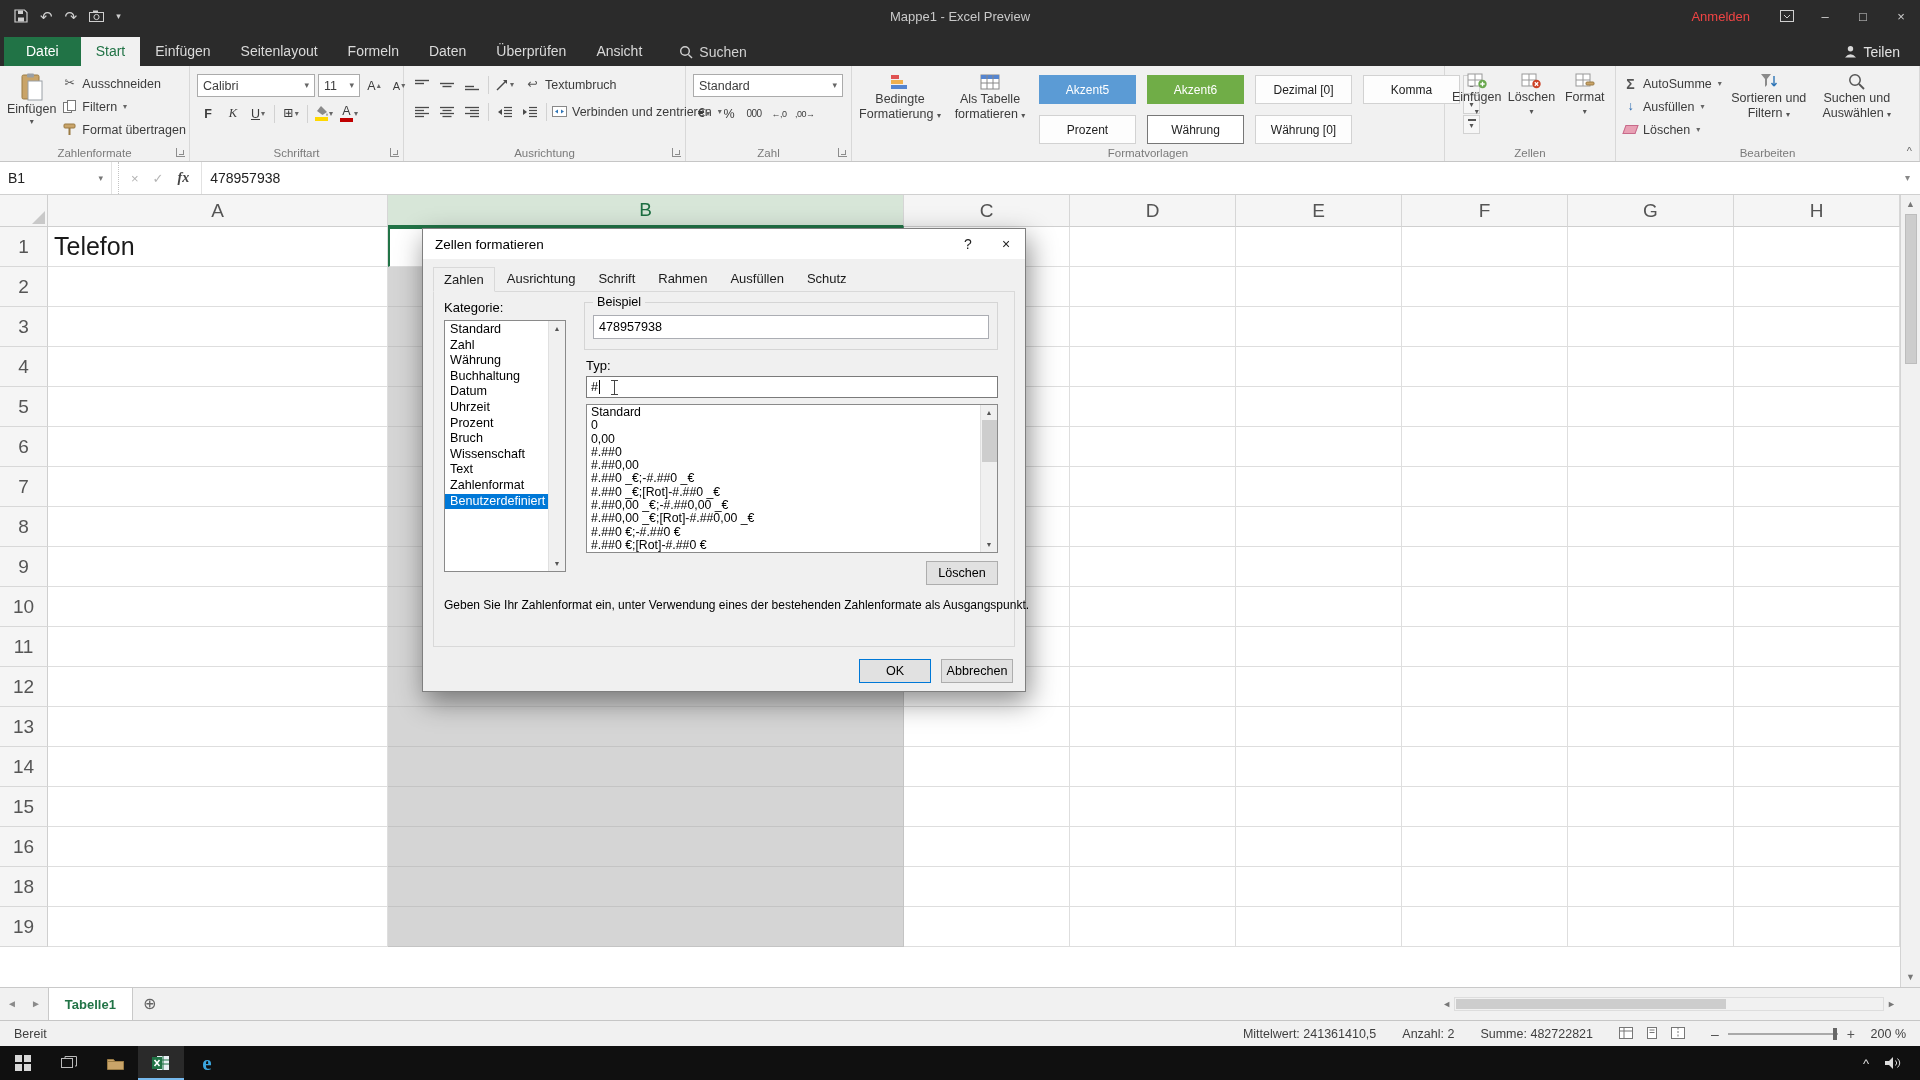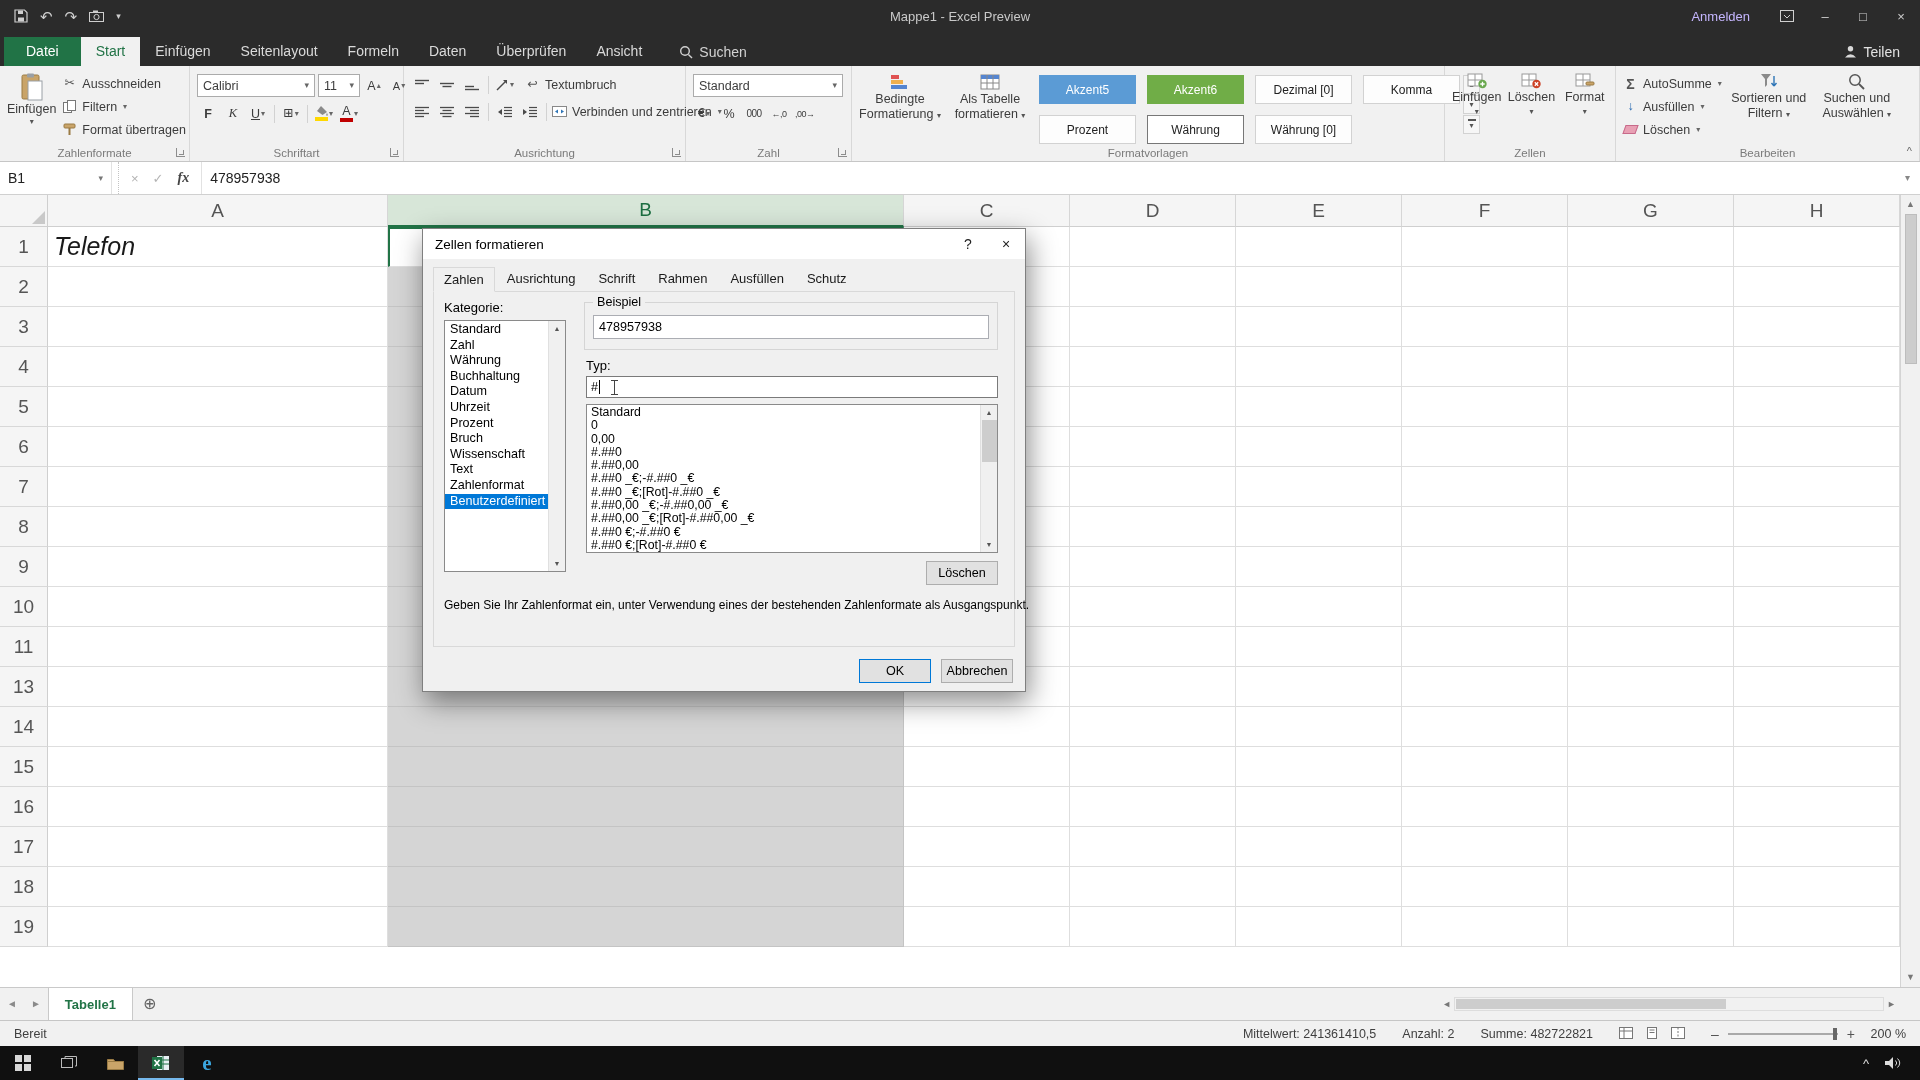--- a/index.html
+++ b/index.html
@@ -7,21 +7,21 @@
   body{font-family:"Liberation Sans","DejaVu Sans",sans-serif;background:#777}
   .screen{width:1920px;height:1080px;display:flex;flex-direction:column;position:relative;background:#fff;overflow:hidden}
 
   
   .titlebar{height:32px;background:#2b2b2b;color:#cfcfcf;display:flex;align-items:center;font-size:13px;flex:0 0 auto;position:relative}
   .qat{display:flex;align-items:center;gap:12px;padding:0 14px}
   .qbtn{display:flex;align-items:center;color:#cfcfcf;font-size:15px;line-height:1}
   .qbtn.small{font-size:9px}
   .tb-title{position:absolute;left:0;right:0;text-align:center;color:#c9c9c9;pointer-events:none}
   .tb-right{margin-left:auto;display:flex;align-items:stretch;height:100%;z-index:1}
-  .signin{display:flex;align-items:center;padding:0 18px;color:#c4b5fd}
+  .signin{display:flex;align-items:center;padding:0 18px;color:#ef4444}
   .winbtn{width:38px;display:flex;align-items:center;justify-content:center;color:#cfcfcf;font-size:13px}
 
   
   .tabrow{height:34px;background:#2b2b2b;display:flex;align-items:flex-end;color:#dadada;font-size:14px;flex:0 0 auto}
   .file-tab{background:#217346;color:#fff;padding:0 22px;height:29px;line-height:29px;margin-left:4px}
   .rtabs{display:flex;height:29px}
   .rtab{padding:0 15px;line-height:29px}
   .rtab.active{background:#f1f1f1;color:#217346}
   .tab-search{display:flex;align-items:center;gap:6px;margin-left:22px;height:29px;color:#d2d2d2}
   .share{margin-left:auto;display:flex;align-items:center;gap:6px;padding-right:20px;height:29px;color:#e2e2e2}
@@ -626,21 +626,21 @@
           <div class="chdr" style="width: 166px;">C</div>
           <div class="chdr" style="width: 166px;">D</div>
           <div class="chdr" style="width: 166px;">E</div>
           <div class="chdr" style="width: 166px;">F</div>
           <div class="chdr" style="width: 166px;">G</div>
           <div class="chdr" style="width: 166px;">H</div>
         </div>
       <div class="rows">
           <div class="grow">
             <div class="rhdr">1</div>
-            <div class="cell" style="width: 340px; font-style: italic;">Telefon</div>
+            <div class="cell" style="width: 340px;">Telefon</div>
             <div class="cell activecell" style="width: 516px;"></div>
             <div class="cell" style="width: 166px;"></div>
             <div class="cell" style="width: 166px;"></div>
             <div class="cell" style="width: 166px;"></div>
             <div class="cell" style="width: 166px;"></div>
             <div class="cell" style="width: 166px;"></div>
             <div class="cell" style="width: 166px;"></div>
           </div>
           <div class="grow">
             <div class="rhdr">2</div>
@@ -746,20 +746,31 @@
             <div class="cell" style="width: 340px;"></div>
             <div class="cell selcol" style="width: 516px;"></div>
             <div class="cell" style="width: 166px;"></div>
             <div class="cell" style="width: 166px;"></div>
             <div class="cell" style="width: 166px;"></div>
             <div class="cell" style="width: 166px;"></div>
             <div class="cell" style="width: 166px;"></div>
             <div class="cell" style="width: 166px;"></div>
           </div>
           <div class="grow">
+            <div class="rhdr">12</div>
+            <div class="cell" style="width: 340px;"></div>
+            <div class="cell selcol" style="width: 516px;"></div>
+            <div class="cell" style="width: 166px;"></div>
+            <div class="cell" style="width: 166px;"></div>
+            <div class="cell" style="width: 166px;"></div>
+            <div class="cell" style="width: 166px;"></div>
+            <div class="cell" style="width: 166px;"></div>
+            <div class="cell" style="width: 166px;"></div>
+          </div>
+          <div class="grow">
             <div class="rhdr">13</div>
             <div class="cell" style="width: 340px;"></div>
             <div class="cell selcol" style="width: 516px;"></div>
             <div class="cell" style="width: 166px;"></div>
             <div class="cell" style="width: 166px;"></div>
             <div class="cell" style="width: 166px;"></div>
             <div class="cell" style="width: 166px;"></div>
             <div class="cell" style="width: 166px;"></div>
             <div class="cell" style="width: 166px;"></div>
           </div>
@@ -780,31 +791,20 @@
             <div class="cell selcol" style="width: 516px;"></div>
             <div class="cell" style="width: 166px;"></div>
             <div class="cell" style="width: 166px;"></div>
             <div class="cell" style="width: 166px;"></div>
             <div class="cell" style="width: 166px;"></div>
             <div class="cell" style="width: 166px;"></div>
             <div class="cell" style="width: 166px;"></div>
           </div>
           <div class="grow">
             <div class="rhdr">16</div>
-            <div class="cell" style="width: 340px;"></div>
-            <div class="cell selcol" style="width: 516px;"></div>
-            <div class="cell" style="width: 166px;"></div>
-            <div class="cell" style="width: 166px;"></div>
-            <div class="cell" style="width: 166px;"></div>
-            <div class="cell" style="width: 166px;"></div>
-            <div class="cell" style="width: 166px;"></div>
-            <div class="cell" style="width: 166px;"></div>
-          </div>
-          <div class="grow">
-            <div class="rhdr">17</div>
             <div class="cell" style="width: 340px;"></div>
             <div class="cell selcol" style="width: 516px;"></div>
             <div class="cell" style="width: 166px;"></div>
             <div class="cell" style="width: 166px;"></div>
             <div class="cell" style="width: 166px;"></div>
             <div class="cell" style="width: 166px;"></div>
             <div class="cell" style="width: 166px;"></div>
             <div class="cell" style="width: 166px;"></div>
           </div>
           <div class="grow">

